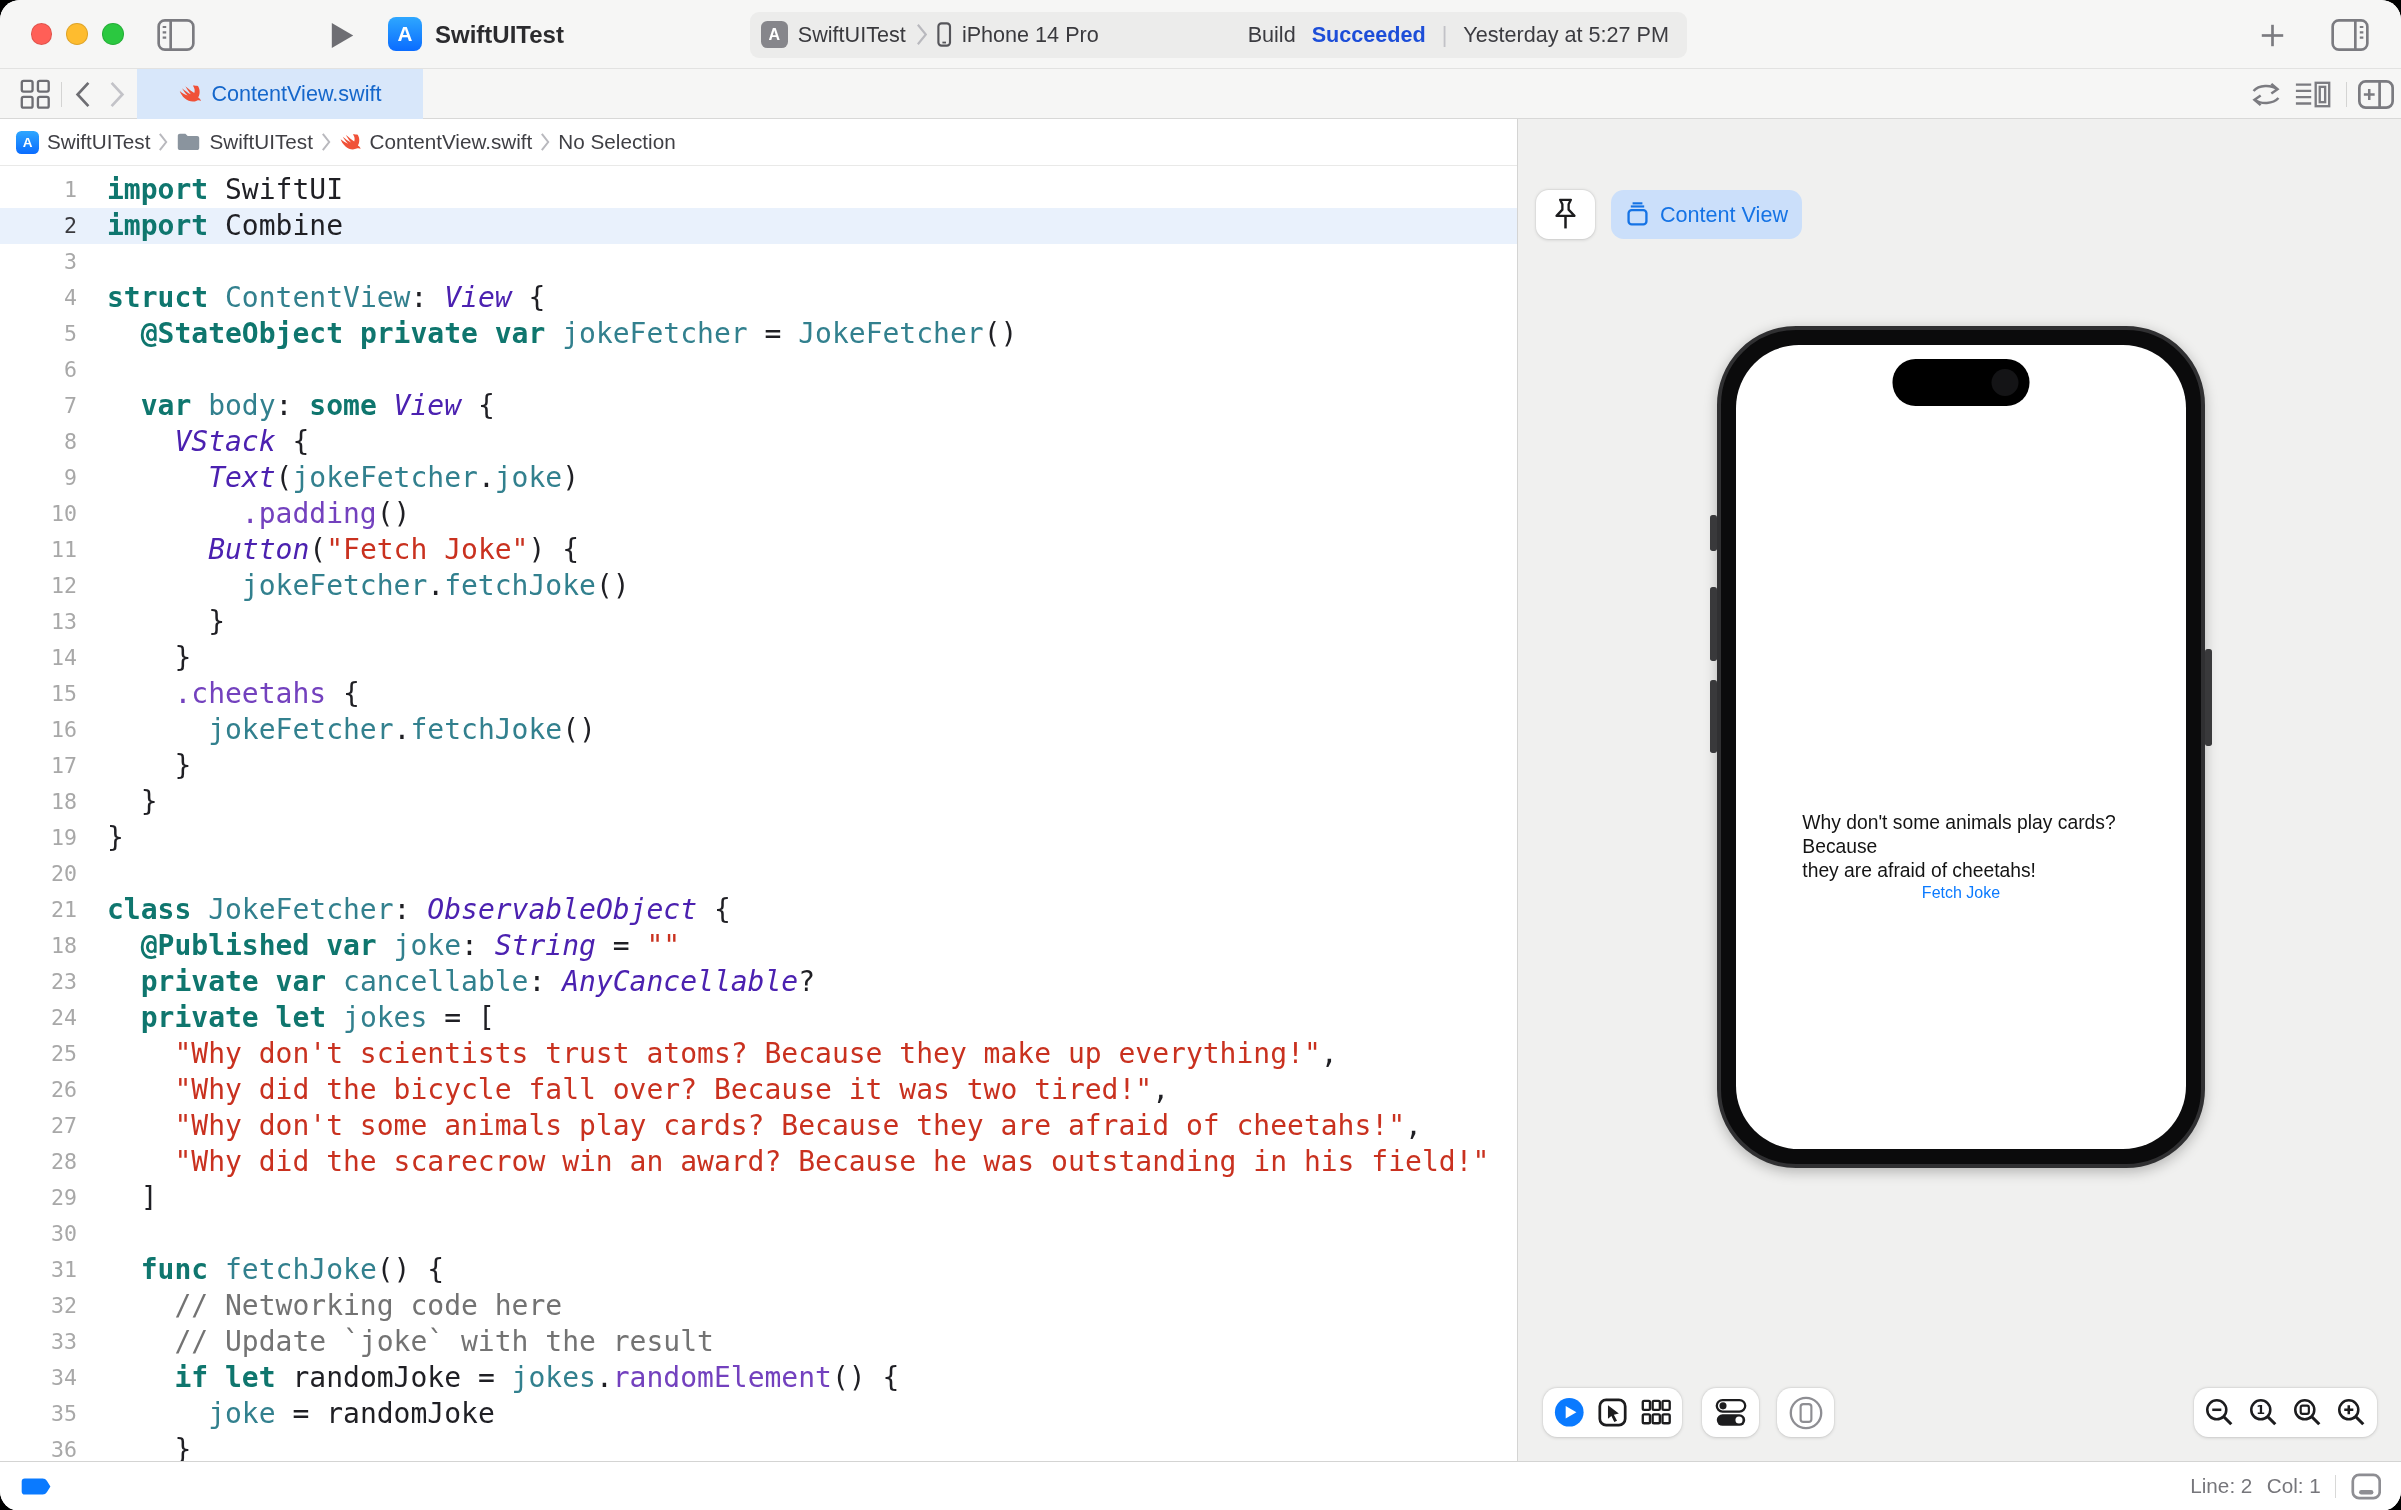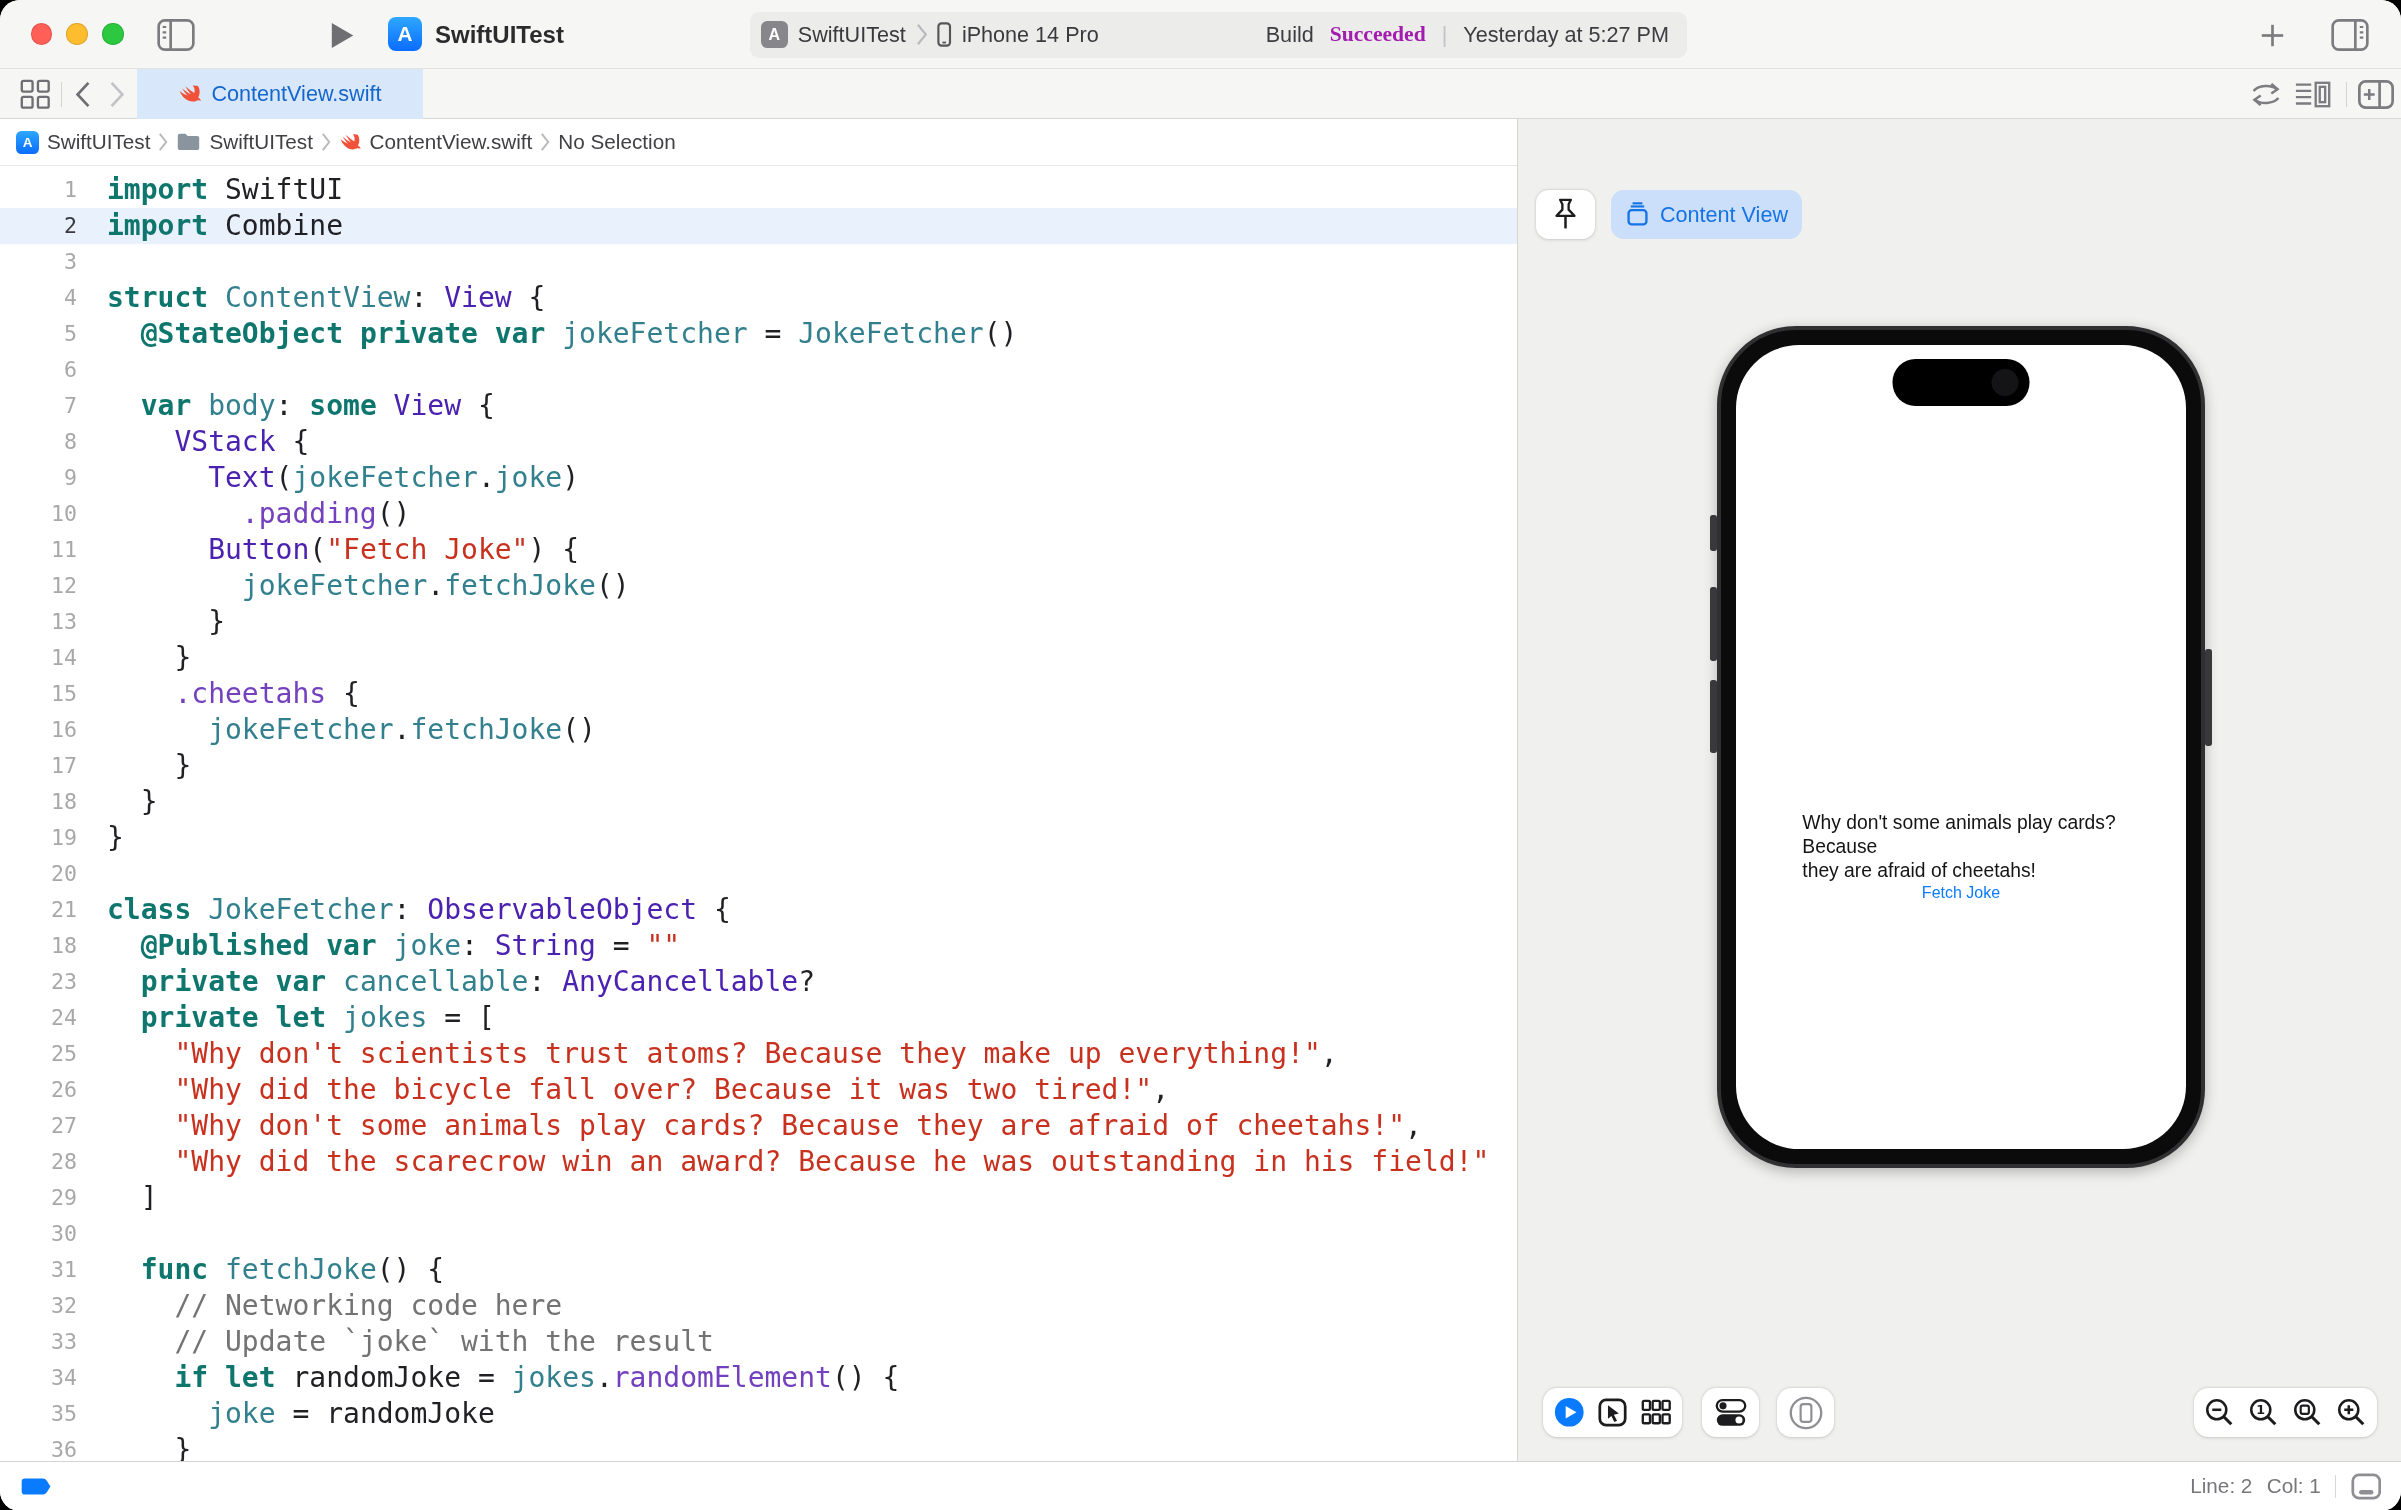--- a/index.html
+++ b/index.html
@@ -16,21 +16,21 @@
   .proj-badge{position:absolute;left:388px;top:17px;width:34px;height:34px;border-radius:8px;
     background:linear-gradient(180deg,#2EA7FF,#0A6CFF);color:#fff;font-weight:bold;font-size:20.7px;
     display:flex;align-items:center;justify-content:center;}
   .proj-title{position:absolute;left:435px;top:0;height:69px;display:flex;align-items:center;
     font-size:24px;font-weight:bold;color:#2B2B2E;}
   .scheme{position:absolute;left:750px;top:11.7px;width:937px;height:46px;background:#ECECEB;
     border-radius:9px;display:flex;align-items:center;padding:0 18px 0 10.8px;gap:10px;font-size:21.6px;color:#3A3A3E;}
   .scheme-badge{width:27px;height:27px;border-radius:6.3px;background:#86868B;color:#fff;font-weight:bold;
     font-size:16px;display:flex;align-items:center;justify-content:center;flex:none;}
   .build{margin-left:auto;display:flex;align-items:center;gap:16px;color:#3C3C41;}
-  .build b{font-weight:bold;color:#a21caf;font-family:Liberation Serif, serif;}
+  .build b{font-weight:bold;color:#1d4ed8;}
   .build .vdiv{color:#C2C2C7;font-weight:300;}
 
   
   .tabbar{position:relative;height:50px;background:#F6F6F5;border-bottom:0.9px solid #D8D8D7;}
   .tabbar .ic{position:absolute;top:0;height:50px;display:flex;align-items:center;color:#6E6E73;}
   .tb-divider{position:absolute;top:12.6px;width:0.9px;height:25px;background:#D4D4D3;}
   .tab-active{position:absolute;left:137px;top:0;width:286px;height:50px;background:#D8E7FA;
     display:flex;align-items:center;justify-content:center;gap:9px;font-size:21.6px;color:#1567CB;}
 
   
@@ -44,21 +44,21 @@
 
   .code{flex:1;overflow:hidden;padding-top:6.3px;font-family:"DejaVu Sans Mono","Liberation Mono",monospace;
     font-size:28px;}
   .code-line{display:flex;height:36px;line-height:36px;align-items:stretch;}
   .code-line.hl{background:#E9F1FC;}
   .ln{width:77px;flex:none;text-align:right;font-size:21.6px;color:#A8A8A8;}
   .code-line.hl .ln{color:#3A3A3E;}
   .lc{white-space:pre;margin-left:30px;color:#1F1F24;}
   .tk-k{color:#0f766e;font-weight:bold;}
   .tk-a{color:#0f766e;font-weight:bold;}
-  .tk-t{color:#4B21B0;}
+  .tk-t{color:#4B21B0;font-style:italic;}
   .tk-m{color:#7341BE;}
   .tk-c{color:#32808E;}
   .tk-s{color:#C9311F;}
   .tk-cm{color:#737373;}
   .tk-p{color:#1F1F24;}
 
   
   .canvas{position:relative;flex:1;background:#F0F0EF;border-left:0.9px solid #D4D4D3;}
   .cv-btn{position:absolute;background:#fff;border-radius:12.6px;box-shadow:0 0.9px 3.6px rgba(0,0,0,.14),0 0 0 0.9px rgba(0,0,0,.03);
     display:flex;align-items:center;justify-content:center;}

